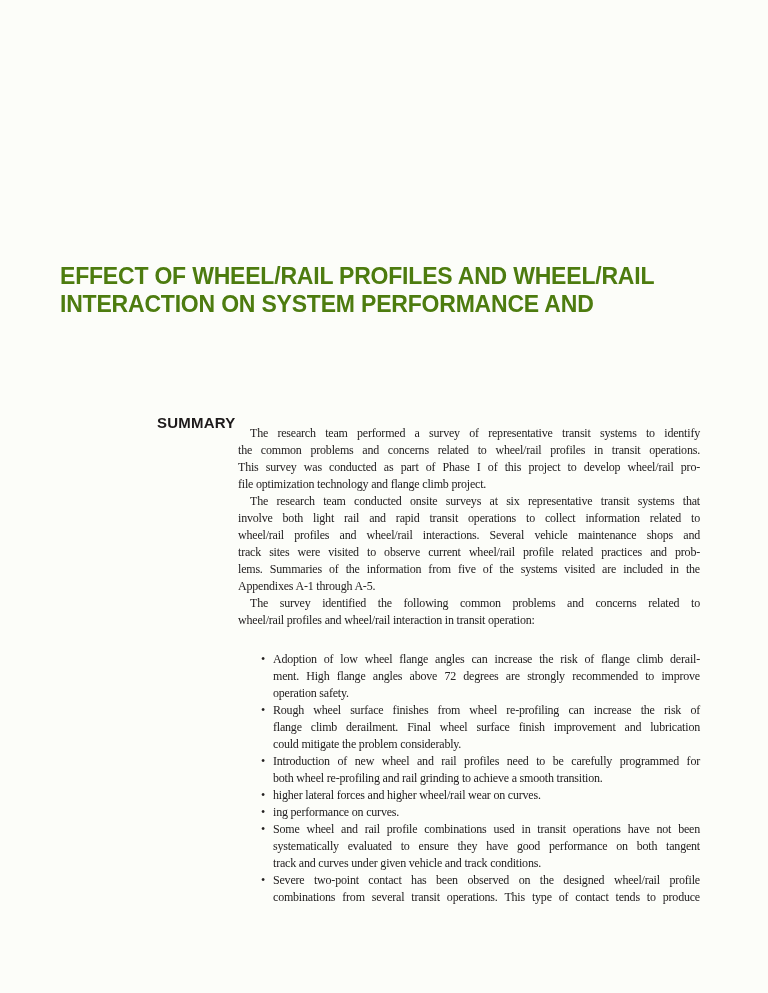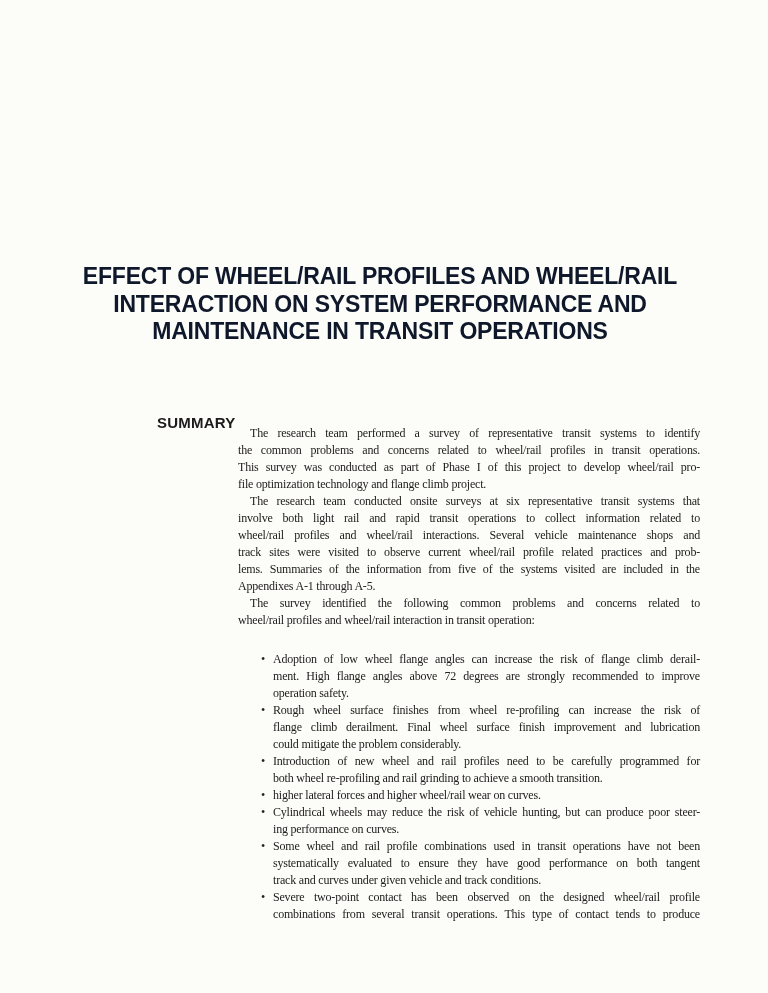--- a/index.html
+++ b/index.html
@@ -11,27 +11,27 @@
     overflow: hidden;
     font-family: "Liberation Serif", serif;
     color: #232021;
   }
   .report-title {
     position: absolute;
     top: 263px;
     left: 60px;
     right: 68px;
     margin: 0;
-    text-align: center;
+    text-align: left;
     font-family: "Liberation Sans", sans-serif;
     font-weight: bold;
     font-size: 23px;
     line-height: 27.5px;
     letter-spacing: -0.2px;
-    color: #0f172a;
+    color: #4d7c0f;
   }
   .title-line { display: block; }
   .summary-label {
     position: absolute;
     left: 157px;
     top: 414px;
     font-family: "Liberation Sans", sans-serif;
     font-weight: bold;
     font-size: 15px;
     letter-spacing: 0.2px;
@@ -72,21 +72,20 @@
   }
 </style>
 </head>
 <body>
 
 <div class="page">
 
   <h1 class="report-title">
     <span class="title-line">EFFECT OF WHEEL/RAIL PROFILES AND WHEEL/RAIL</span>
     <span class="title-line">INTERACTION ON SYSTEM PERFORMANCE AND</span>
-    <span class="title-line">MAINTENANCE IN TRANSIT OPERATIONS</span>
   </h1>
 
   <div class="summary-label">SUMMARY</div>
 
   <div class="content">
     <p class="para indent">
         <span class="tline">The research team performed a survey of representative transit systems to identify</span>
         <span class="tline">the common problems and concerns related to wheel/rail profiles in transit operations.</span>
         <span class="tline">This survey was conducted as part of Phase I of this project to develop wheel/rail pro-</span>
         <span class="tline lastline">file optimization technology and flange climb project.</span>
@@ -116,21 +115,21 @@
       <li class="bullet-item">
         <span class="bullet-glyph">•</span>
         <span class="bullet-lines"><span class="tline">Introduction of new wheel and rail profiles need to be carefully programmed for</span><span class="tline lastline">both wheel re-profiling and rail grinding to achieve a smooth transition.</span></span>
       </li>
       <li class="bullet-item">
         <span class="bullet-glyph">•</span>
         <span class="bullet-lines"><span class="tline lastline">higher lateral forces and higher wheel/rail wear on curves.</span></span>
       </li>
       <li class="bullet-item">
         <span class="bullet-glyph">•</span>
-        <span class="bullet-lines"><span class="tline">Cylindrical wheels may reduce the risk of vehicle hunting, but can produce poor steer-</span><span class="tline lastline">ing performance on curves.</span></span>
+        <span class="bullet-lines"><span class="tline lastline">ing performance on curves.</span></span>
       </li>
       <li class="bullet-item">
         <span class="bullet-glyph">•</span>
         <span class="bullet-lines"><span class="tline">Some wheel and rail profile combinations used in transit operations have not been</span><span class="tline">systematically evaluated to ensure they have good performance on both tangent</span><span class="tline lastline">track and curves under given vehicle and track conditions.</span></span>
       </li>
       <li class="bullet-item">
         <span class="bullet-glyph">•</span>
         <span class="bullet-lines"><span class="tline">Severe two-point contact has been observed on the designed wheel/rail profile</span><span class="tline">combinations from several transit operations. This type of contact tends to produce</span></span>
       </li>
     </ul>

